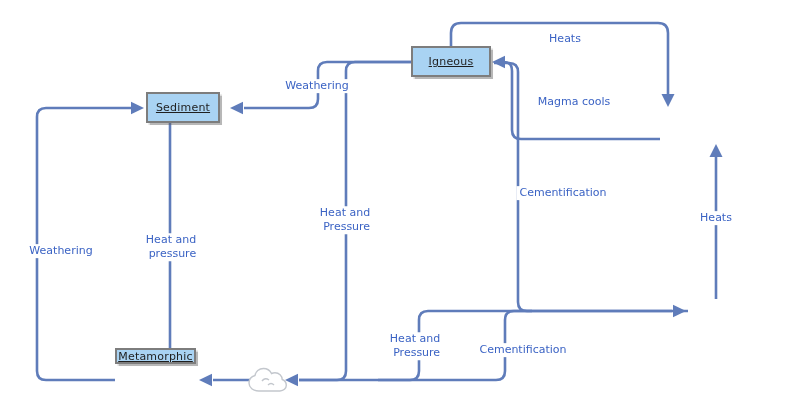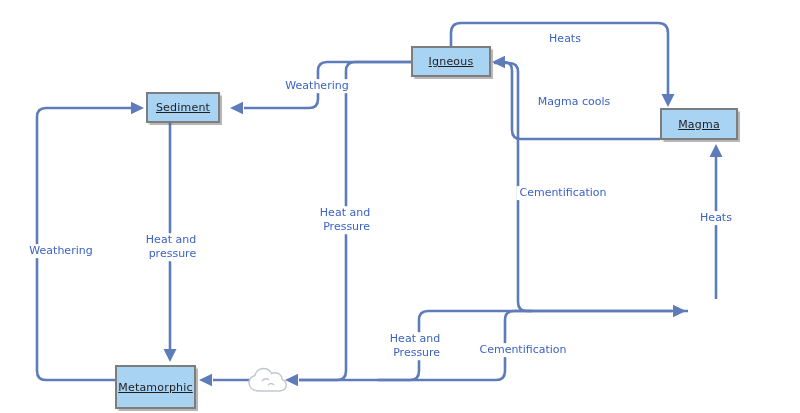--- a/index.html
+++ b/index.html
@@ -67,23 +67,22 @@
     <g stroke="#c3c7cd" stroke-width="1.4" fill="#ffffff">
       <path d="M259,391 C253,391 249,387.5 249,383 C249,379.5 251.5,376.5 255,375.5
                C255.5,371.5 259,368.5 263.5,368.5 C267,368.5 270,370.5 271.5,373.5
                C272.5,373 273.7,372.7 275,372.7 C279,372.7 282.2,375.7 282.2,379.5
                C284.7,380.5 286.3,382.7 286.3,385.3 C286.3,388.5 283.5,391 280,391 Z"></path>
       <path d="M262,381 q3,-4 7,-1 M268,385 q3,-3 6,0" fill="none"></path>
     </g>
   </svg>
 
   <div class="node" style="left:411px;top:46px;width:80px;height:31px">Igneous</div>
-  <div class="node" style="left:660px;top:108px;width:78px;height:32px">Magma</div>
   <div class="node" style="left:146px;top:92px;width:74px;height:31px">Sediment</div>
-  <div class="node" style="left:115px;top:365px;width:81px;height:44px">Metamorphic</div>
+  <div class="node" style="left:115px;top:348px;width:81px;height:16px">Metamorphic</div>
 
   <div class="elabel" style="left:565px;top:39px">Heats</div>
   <div class="elabel" style="left:574px;top:102px">Magma cools</div>
   <div class="elabel" style="left:317px;top:86px">Weathering</div>
   <div class="elabel" style="left:563px;top:193px">Cementification</div>
   <div class="elabel" style="left:716px;top:218px">Heats</div>
   <div class="elabel" style="left:345px;top:220px">Heat and
 Pressure</div>
   <div class="elabel" style="left:61px;top:251px">Weathering</div>
   <div class="elabel" style="left:171px;top:247px">Heat and

